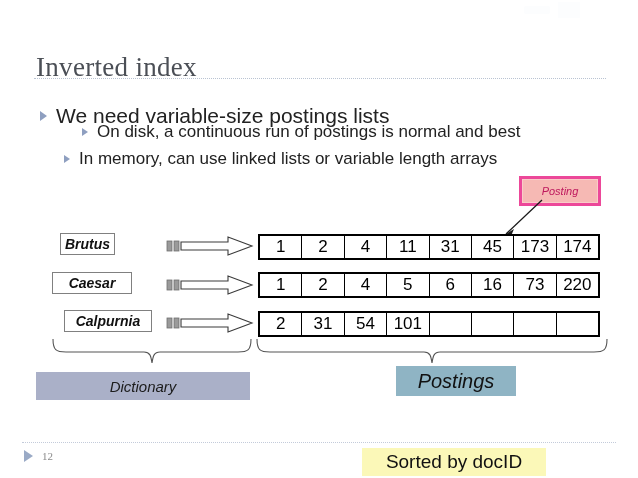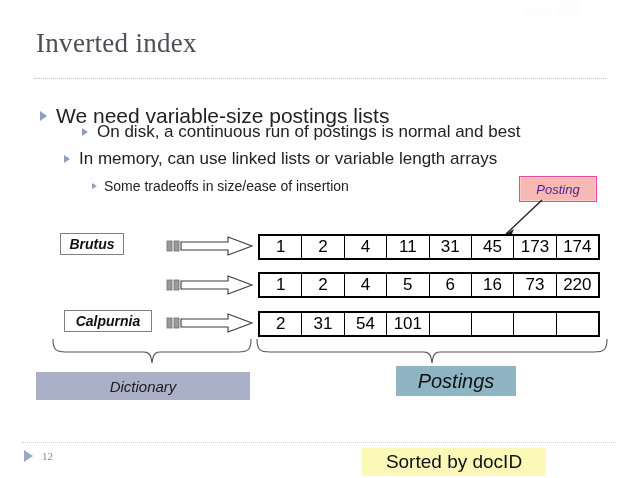--- a/index.html
+++ b/index.html
@@ -11,21 +11,21 @@
   .slide{position:absolute;inset:0;background:#fff;}
 
   
   .deco{position:absolute;top:2px;left:524px;width:70px;height:16px;opacity:1;}
   .deco i{position:absolute;background:#fcfdfe;display:block;}
   .d1{left:0;top:4px;width:26px;height:8px;border-radius:2px;}
   .d2{left:34px;top:0px;width:22px;height:16px;border:1px solid #fcfdfe;box-sizing:border-box;background:transparent;}
 
   
   .title{
-    position:absolute;left:36px;top:28px;
+    position:absolute;left:36px;top:52px;
     font-family:"Liberation Serif", serif;
     font-size:27px;color:#4b4f56;letter-spacing:.3px;
     white-space:nowrap;
   }
   .title-rule{
     position:absolute;left:34px;top:78px;width:572px;height:0;
     border-top:1px dotted #b9c3d2;
   }
 
   
@@ -38,36 +38,36 @@
   .b1{left:40px;top:90px;font-size:21px;margin-top:14px;}
   .b1 .tri{border-left-width:7px;border-top-width:5px;border-bottom-width:5px;}
   .b2{left:64px;top:122px;font-size:17px;padding-left:18px;}
   .b3{left:64px;top:149px;font-size:17px;}
   .b4{left:92px;top:178px;font-size:14px;}
   .b4 .tri{border-left-width:5px;border-top-width:3.5px;border-bottom-width:3.5px;margin-right:7px;}
 
   
   .posting-box{
     position:absolute;left:519px;top:176px;width:76px;height:24px;
-    background:#f6b9b4;border:1px solid #ec4899;
+    background:#f6b9b4;border:3px solid #ec4899;
     box-shadow:inset 0 0 0 1px #f9ccc8;
     display:flex;align-items:center;justify-content:center;
-    font-style:italic;font-size:13px;color:#4c1d95;
+    font-style:italic;font-size:11px;color:#be185d;
   }
   .posting-leader{position:absolute;left:480px;top:198px;width:70px;height:42px;overflow:visible;}
 
   
   .term{
     position:absolute;height:22px;
     border:1px solid #808080;background:#fff;
     display:flex;align-items:center;justify-content:center;
     font-weight:bold;font-style:italic;font-size:14px;color:#111;
     box-sizing:border-box;
   }
-  .t1{left:60px;top:233px;width:64px;justify-content:center;}
+  .t1{left:60px;top:233px;width:55px;justify-content:center;}
   .t2{left:52px;top:272px;width:80px;}
   .t3{left:64px;top:310px;width:88px;}
 
   
   .ptr{position:absolute;width:90px;height:20px;}
   .p1{left:166px;top:236px;}
   .p2{left:166px;top:275px;}
   .p3{left:166px;top:313px;}
 
   
@@ -131,34 +131,34 @@
 
   <div class="b b1">
     <span class="tri"></span><span>We need variable-size postings lists</span>
   </div>
   <div class="b b2">
     <span class="tri"></span><span>On disk, a continuous run of postings is normal and best</span>
   </div>
   <div class="b b3">
     <span class="tri"></span><span>In memory, can use linked lists or variable length arrays</span>
   </div>
-  <div class="b b4">
-    <span class="tri"></span><span>Some tradeoffs in size/ease of insertion</span>
-  </div>
 
   <div class="posting-box">
     <span>Posting</span>
   </div>
   <svg class="posting-leader" viewBox="0 0 70 42">
     <line x1="62" y1="2" x2="26" y2="36" stroke="#1a1a1a" stroke-width="1.3"></line>
     <polygon points="26,36 34,31 31,38" fill="#1a1a1a"></polygon>
   </svg>
 
   <div class="term t1">
     <span>Brutus</span>
+  </div>
+  <div class="term t2">
+    <span>Caesar</span>
   </div>
   <div class="term t3">
     <span>Calpurnia</span>
   </div>
 
   <svg class="ptr p1" viewBox="0 0 90 20">
     <rect x="1" y="5" width="5" height="10" fill="#9a9a9a" stroke="#6f6f6f" stroke-width="0.8"></rect>
     <rect x="8" y="5" width="5" height="10" fill="#9a9a9a" stroke="#6f6f6f" stroke-width="0.8"></rect>
     <path d="M15,6 L62,6 L62,1 L86,10 L62,19 L62,14 L15,14 Z" fill="#ffffff" stroke="#3a3a3a" stroke-width="1.1"></path>
   </svg>

